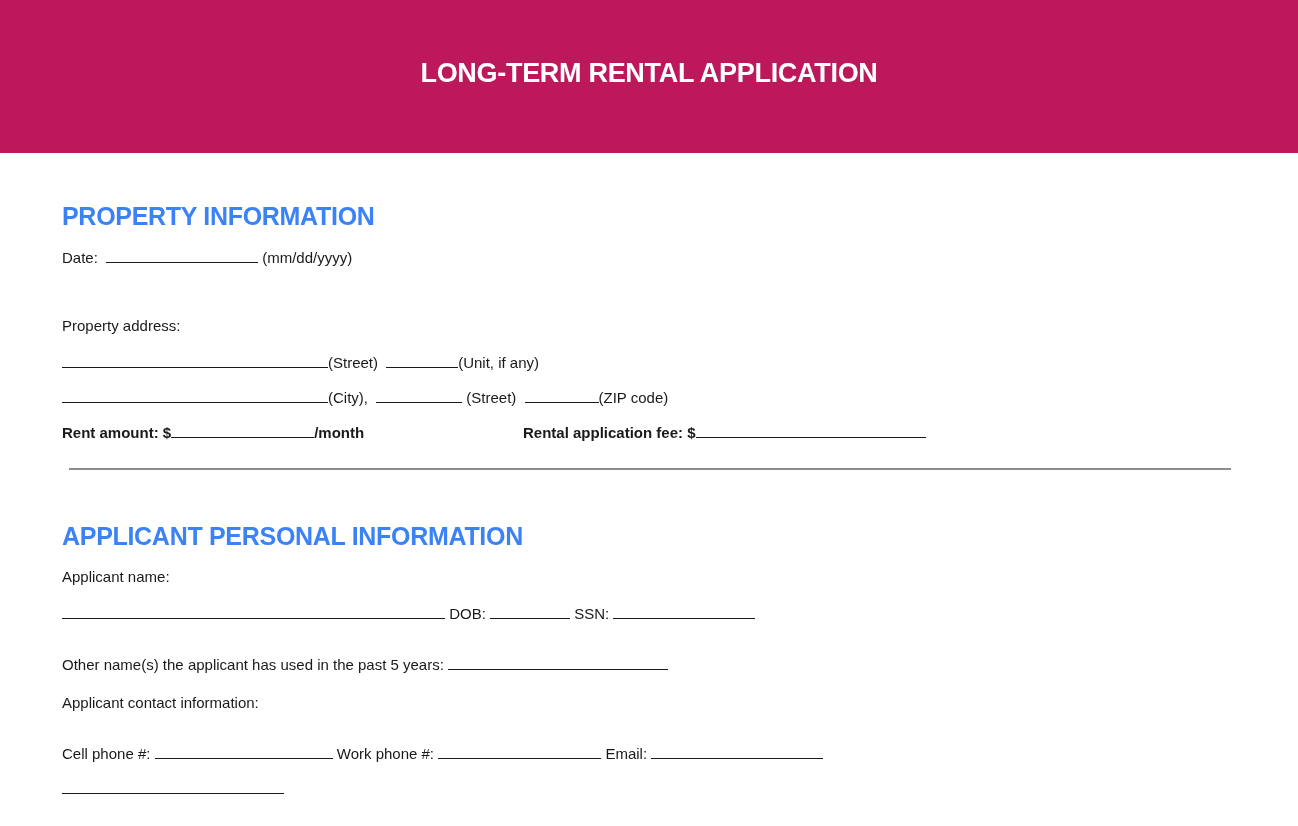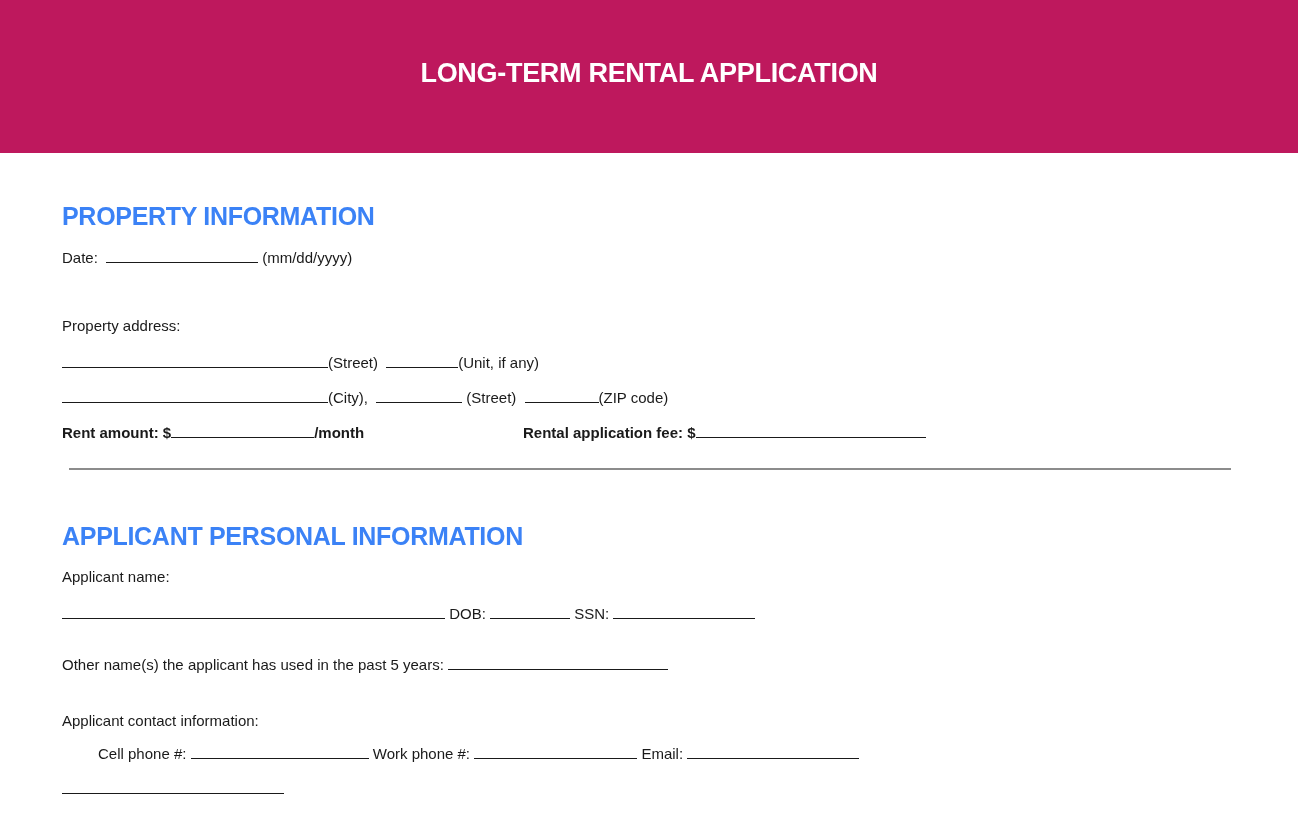--- a/index.html
+++ b/index.html
@@ -121,23 +121,23 @@
     <span class="blank" style="width:80px;"></span>
     <span>SSN:</span>
     <span class="blank" style="width:142px;"></span>
   </div>
 
   <div class="line" style="top:635px;margin-top:16px;">
     <span>Other name(s) the applicant has used in the past 5 years:</span>
     <span class="blank" style="width:220px;"></span>
   </div>
 
-  <div class="line" style="top:709px;">Applicant contact information:</div>
+  <div class="line" style="top:691px;">Applicant contact information:</div>
 
-  <div class="line" style="top:740px;margin-left:36px;">
+  <div class="line" style="top:740px;">
     <span>Cell phone #:</span>
     <span class="blank" style="width:178px;"></span>
     <span>Work phone #:</span>
     <span class="blank" style="width:163px;"></span>
     <span>Email:</span>
     <span class="blank" style="width:172px;"></span>
   </div>
 
   <div class="line" style="top:775px;">
     <span class="blank" style="width:222px;"></span>

